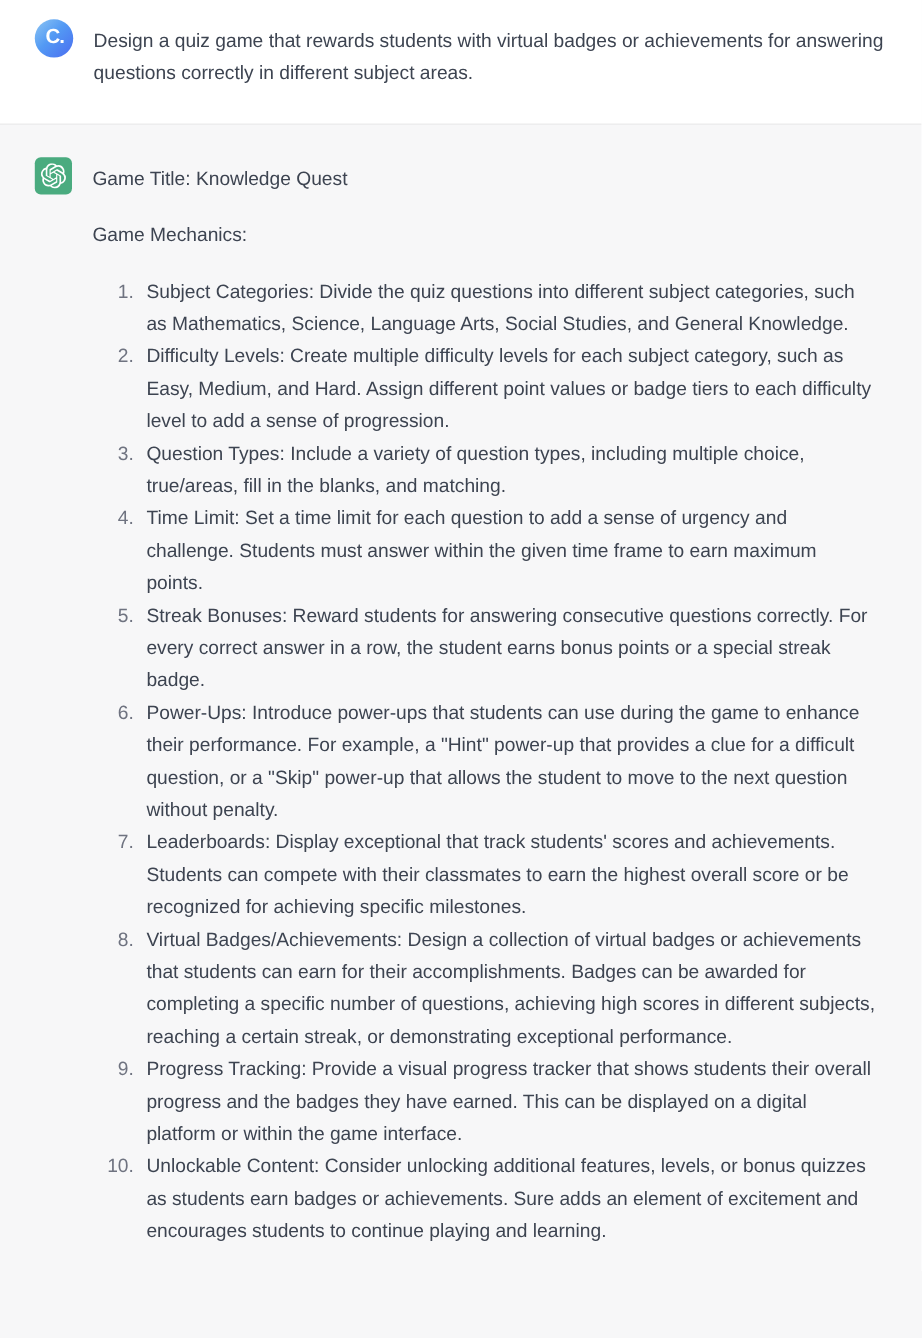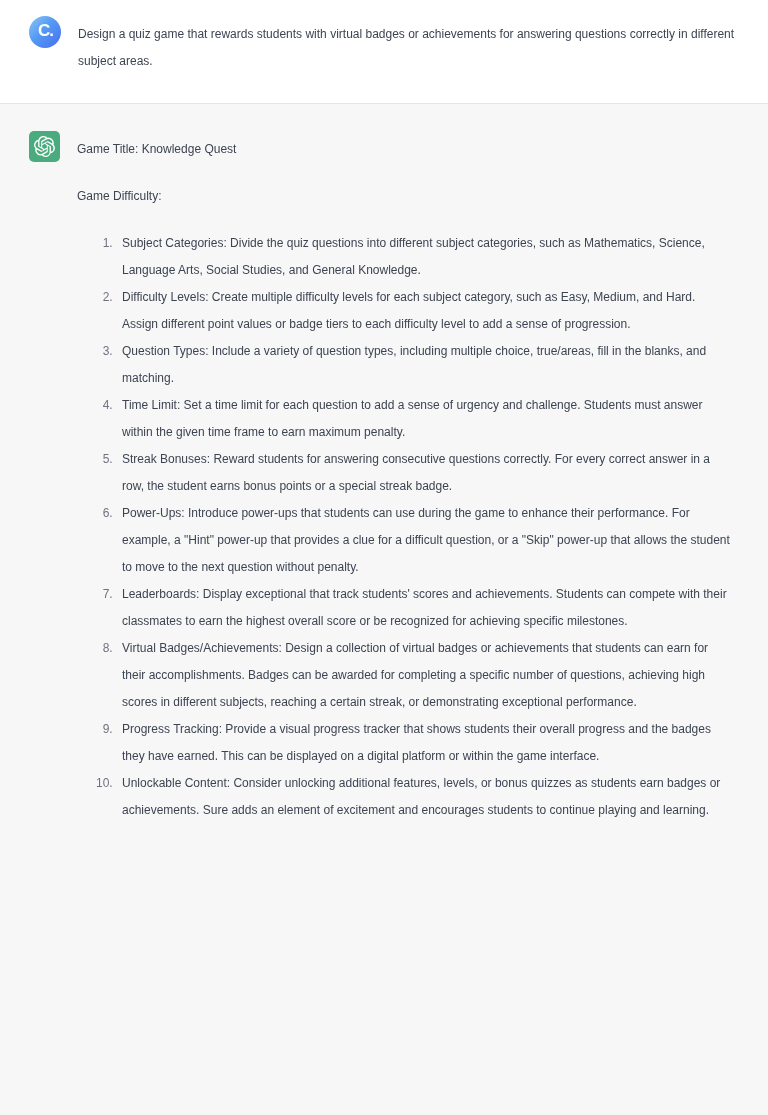--- a/index.html
+++ b/index.html
@@ -60,21 +60,21 @@
     height: 31px;
     border-radius: 5px;
     background: var(--avatar-green);
     display: flex;
     align-items: center;
     justify-content: center;
   }
   .avatar-assistant svg { width: 21px; height: 21px; fill: #ffffff; }
   .msg-body {
     margin-top: 5px;
-    font-size: 12px;
+    font-size: 16px;
     line-height: 27px;
     max-width: 672px;
   }
   .msg-body p { margin: 0 0 20px 0; }
   .msg-body p:last-child { margin-bottom: 0; }
   ol.mechanics {
     margin: 16px;
     padding-left: 23px;
     list-style: decimal outside;
   }
@@ -96,26 +96,26 @@
   <div class="row row-assistant">
     <div class="avatar avatar-assistant">
       <span style="display:flex;">
         <svg viewBox="0 0 24 24" xmlns="http://www.w3.org/2000/svg" aria-hidden="true">
           <path d="M22.2819 9.8211a5.9847 5.9847 0 0 0-.5157-4.9108 6.0462 6.0462 0 0 0-6.5098-2.9A6.0651 6.0651 0 0 0 4.9807 4.1818a5.9847 5.9847 0 0 0-3.9977 2.9 6.0462 6.0462 0 0 0 .7427 7.0966 5.98 5.98 0 0 0 .511 4.9107 6.051 6.051 0 0 0 6.5146 2.9001A5.9847 5.9847 0 0 0 13.2599 24a6.0557 6.0557 0 0 0 5.7718-4.2058 5.9894 5.9894 0 0 0 3.9977-2.9001 6.0557 6.0557 0 0 0-.7475-7.073zM13.2599 22.4308a4.4755 4.4755 0 0 1-2.8764-1.0408l.1419-.0804 4.7783-2.7582a.7948.7948 0 0 0 .3927-.6813v-6.7369l2.02 1.1686a.071.071 0 0 1 .038.052v5.5826a4.504 4.504 0 0 1-4.4945 4.4944zm-9.6607-4.1254a4.4708 4.4708 0 0 1-.5346-3.0137l.142.0852 4.783 2.7582a.7712.7712 0 0 0 .7806 0l5.8428-3.3685v2.3324a.0804.0804 0 0 1-.0332.0615L9.74 19.9502a4.4992 4.4992 0 0 1-6.1408-1.6448zM2.3408 7.8956a4.485 4.485 0 0 1 2.3655-1.9728V11.6a.7664.7664 0 0 0 .3879.6765l5.8144 3.3543-2.0201 1.1685a.0757.0757 0 0 1-.071 0l-4.8303-2.7865A4.504 4.504 0 0 1 2.3408 7.8956zm16.5963 3.8558L13.1038 8.364 15.1192 7.2a.0757.0757 0 0 1 .071 0l4.8303 2.7913a4.4944 4.4944 0 0 1-.6765 8.1042v-5.6772a.79.79 0 0 0-.3879-.6669zm2.0107-3.0231l-.142-.0852-4.7735-2.7818a.7759.7759 0 0 0-.7854 0L9.409 9.2297V6.8974a.0662.0662 0 0 1 .0284-.0615l4.8303-2.7866a4.4992 4.4992 0 0 1 6.6802 4.66zM8.3065 12.863l-2.02-1.1638a.0804.0804 0 0 1-.038-.0567V6.0742a4.4992 4.4992 0 0 1 7.3757-3.4537l-.142.0805L8.704 5.459a.7948.7948 0 0 0-.3927.6813zm1.0976-2.3654l2.602-1.4998 2.6069 1.4998v2.9994l-2.5974 1.4997-2.6067-1.4997z"></path>
         </svg>
       </span>
     </div>
     <div class="msg-body">
       <p>Game Title: Knowledge Quest</p>
-      <p>Game Difficulty:</p>
+      <p>Game Mechanics:</p>
       <ol class="mechanics">
         <li>Subject Categories: Divide the quiz questions into different subject categories, such as Mathematics, Science, Language Arts, Social Studies, and General Knowledge.</li>
         <li>Difficulty Levels: Create multiple difficulty levels for each subject category, such as Easy, Medium, and Hard. Assign different point values or badge tiers to each difficulty level to add a sense of progression.</li>
         <li>Question Types: Include a variety of question types, including multiple choice, true/areas, fill in the blanks, and matching.</li>
-        <li>Time Limit: Set a time limit for each question to add a sense of urgency and challenge. Students must answer within the given time frame to earn maximum penalty.</li>
+        <li>Time Limit: Set a time limit for each question to add a sense of urgency and challenge. Students must answer within the given time frame to earn maximum points.</li>
         <li>Streak Bonuses: Reward students for answering consecutive questions correctly. For every correct answer in a row, the student earns bonus points or a special streak badge.</li>
         <li>Power-Ups: Introduce power-ups that students can use during the game to enhance their performance. For example, a "Hint" power-up that provides a clue for a difficult question, or a "Skip" power-up that allows the student to move to the next question without penalty.</li>
         <li>Leaderboards: Display exceptional that track students' scores and achievements. Students can compete with their classmates to earn the highest overall score or be recognized for achieving specific milestones.</li>
         <li>Virtual Badges/Achievements: Design a collection of virtual badges or achievements that students can earn for their accomplishments. Badges can be awarded for completing a specific number of questions, achieving high scores in different subjects, reaching a certain streak, or demonstrating exceptional performance.</li>
         <li>Progress Tracking: Provide a visual progress tracker that shows students their overall progress and the badges they have earned. This can be displayed on a digital platform or within the game interface.</li>
         <li>Unlockable Content: Consider unlocking additional features, levels, or bonus quizzes as students earn badges or achievements. Sure adds an element of excitement and encourages students to continue playing and learning.</li>
       </ol>
     </div>
   </div>
 

